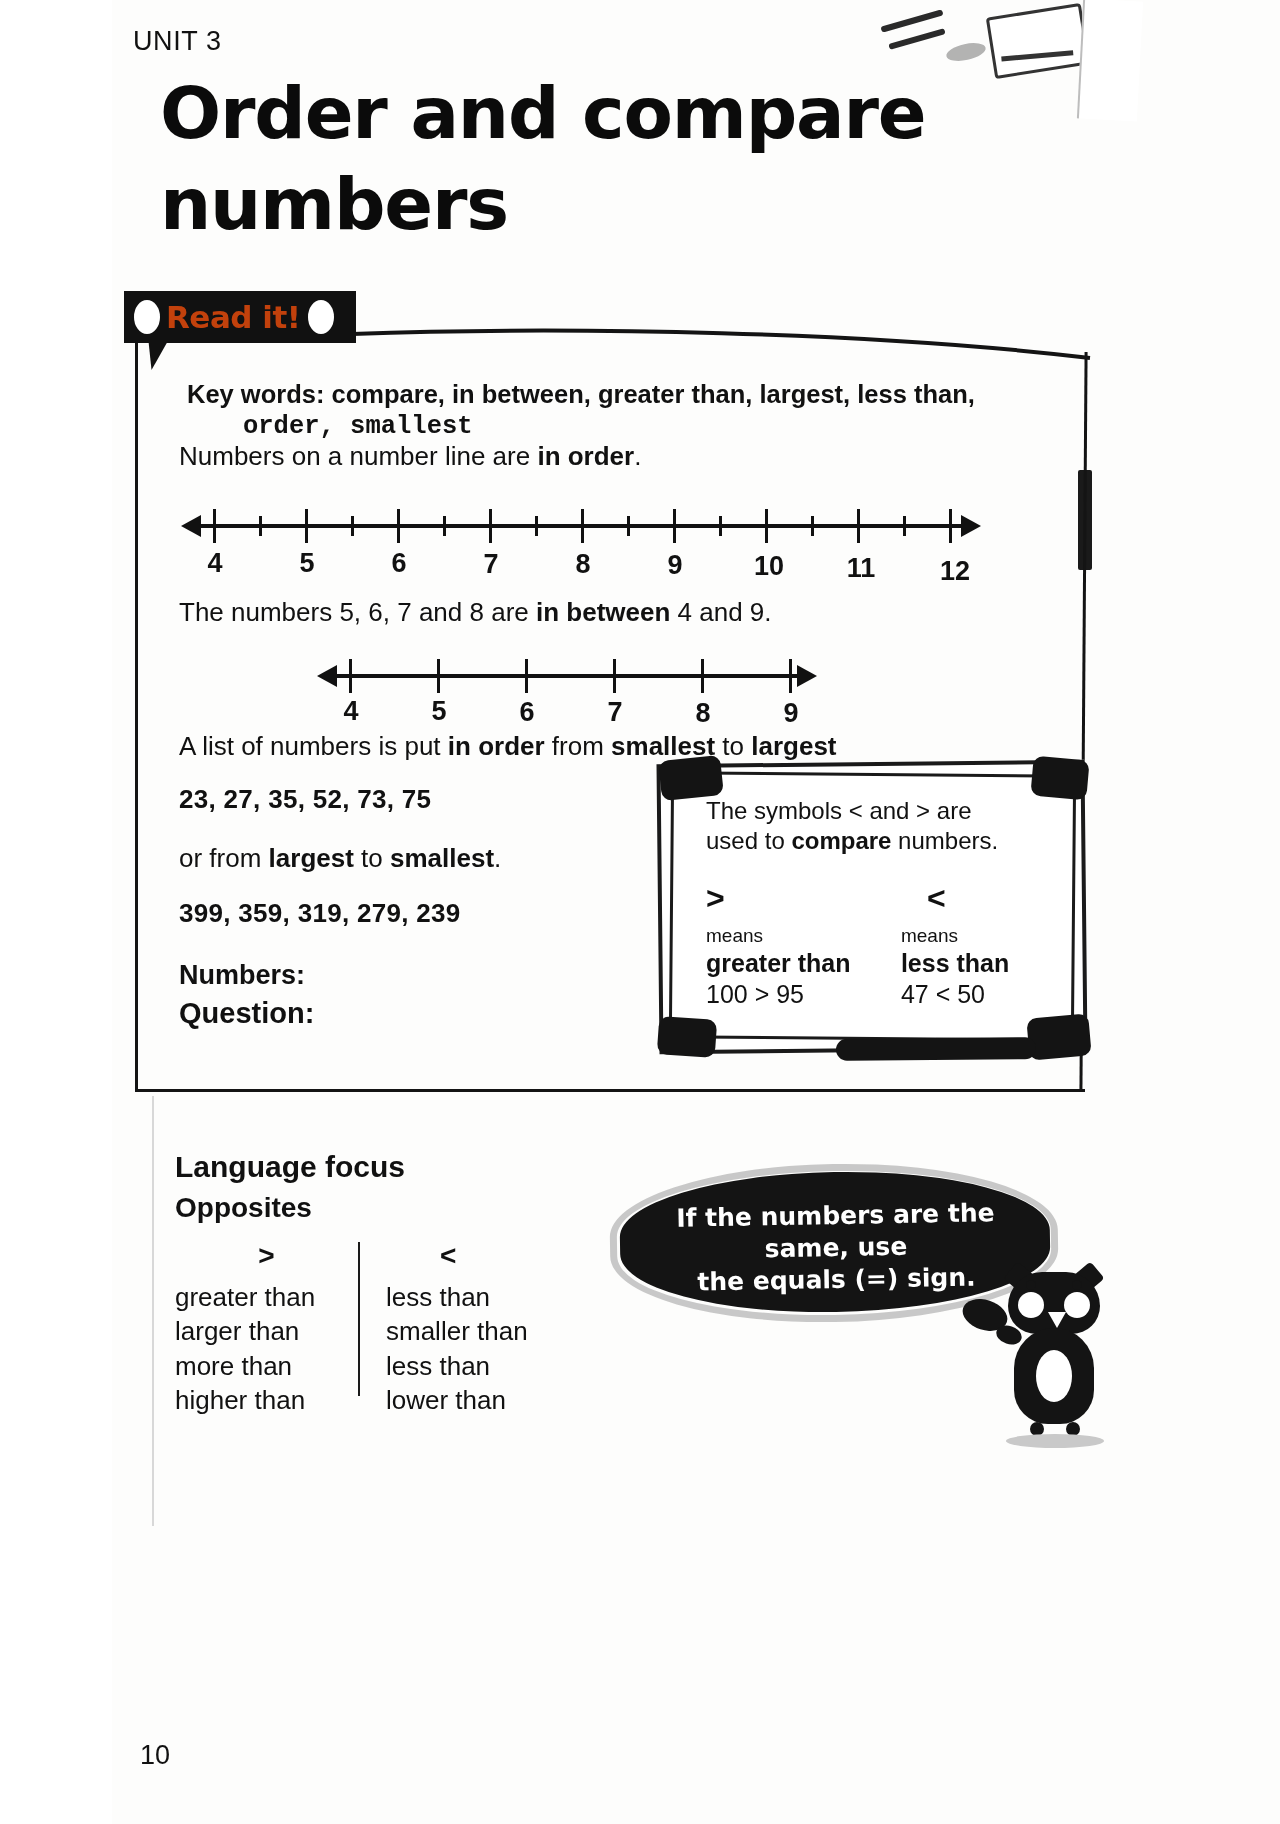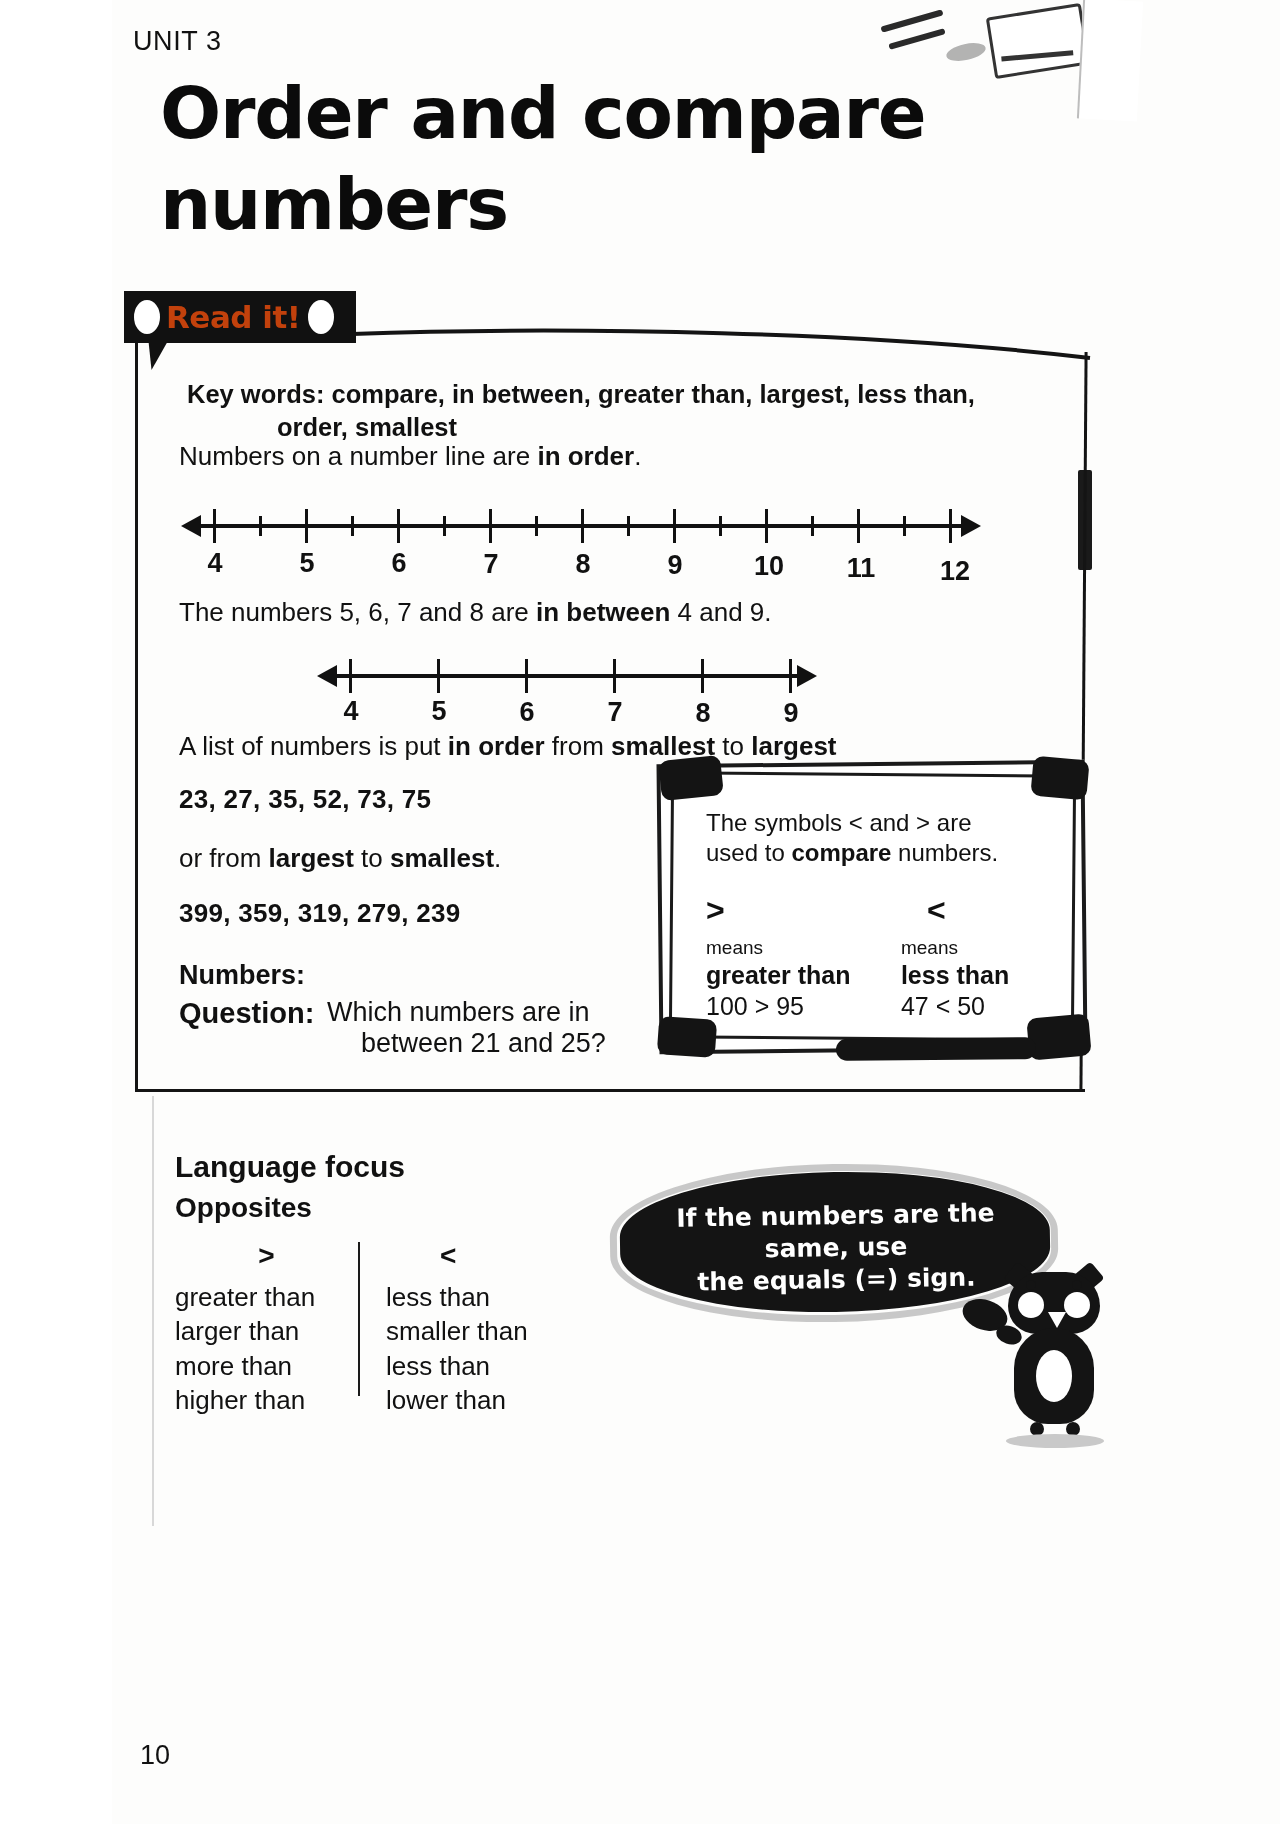--- a/index.html
+++ b/index.html
@@ -116,21 +116,21 @@
   }
 
   
   .content { position:absolute; left:135px; top:360px; width:960px; }
 
   .keywords {
     position:absolute; left:52px; top:18px; width:900px;
     font-size:25.5px; font-weight:bold; line-height:1.28;
     font-family:"Liberation Sans", sans-serif;
   }
-  .keywords .kw-line2 { display:block; margin-left:90px; }
+  .keywords .kw-line2 { display:block; margin-left:56px;font-family:Liberation Mono, monospace; }
 
   .para {
     font-size:26px; line-height:1.3;
     font-family:"Liberation Sans", sans-serif;
   }
   .para b { font-weight:bold; }
 
   .line-numbers { font-size:26px; font-weight:bold; letter-spacing:0.3px; }
 
   
@@ -175,21 +175,21 @@
     background:#fff;
   }
   .symbox-blob { position:absolute; background:#141414; border-radius:10px; }
   .blob-tl { left:2px;   top:-4px;  width:62px; height:40px; transform:rotate(-6deg);}
   .blob-tr { right:-2px; top:-4px;  width:56px; height:40px; transform:rotate(5deg);}
   .blob-bl { left:0px;   bottom:-4px; width:58px; height:38px; transform:rotate(4deg);}
   .blob-br { right:-4px; bottom:-6px; width:62px; height:42px; transform:rotate(-5deg);}
   .blob-bot{ left:178px; bottom:-8px; width:200px; height:22px; transform:rotate(-0.5deg); border-radius:11px;}
   .symbox-content {
     position:absolute; left:48px; top:34px; right:16px;
-    font-size:24px; line-height:1.25;margin-top:12px;
+    font-size:24px; line-height:1.25;
   }
   .symbox-content .intro { margin-bottom:22px; }
   .sym-cols { display:flex; }
   .sym-col { }
   .sym-col.left  { width:196px; }
   .sym-col.right { width:170px; }
   .sym-glyph { font-size:32px; font-weight:bold; margin-bottom:6px; }
   .sym-col.right .sym-glyph { text-align:left; padding-left:26px;}
   .sym-means { font-size:19px; }
   .sym-phrase { font-size:25px; font-weight:bold; }
@@ -399,24 +399,20 @@
     <div class="para" style="position:absolute; left:44px; top:482px;">
       <span>or from </span><b>largest</b><span> to </span><b>smallest</b><span>.</span>
     </div>
 
     <div class="line-numbers" style="position:absolute; left:44px; top:538px;">399, 359, 319, 279, 239</div>
 
     <div style="position:absolute; left:44px; top:600px; width:560px;">
       <div style="font-size:27px; font-weight:bold;">Numbers:</div>
       <div style="display:flex; margin-top:6px;">
         <div style="font-size:29px; font-weight:bold; width:148px; flex:0 0 auto;">Question:</div>
-        <div style="font-size:27px;">
-          <div>Which numbers are in</div>
-          <div style="margin-left:34px;">between 21 and 25?</div>
-        </div>
       </div>
     </div>
 
   </div>
 
   <div class="symbox">
     <div class="symbox-outer"></div>
     <div class="symbox-inner"></div>
     <div class="symbox-blob blob-tl"></div>
     <div class="symbox-blob blob-tr"></div>

